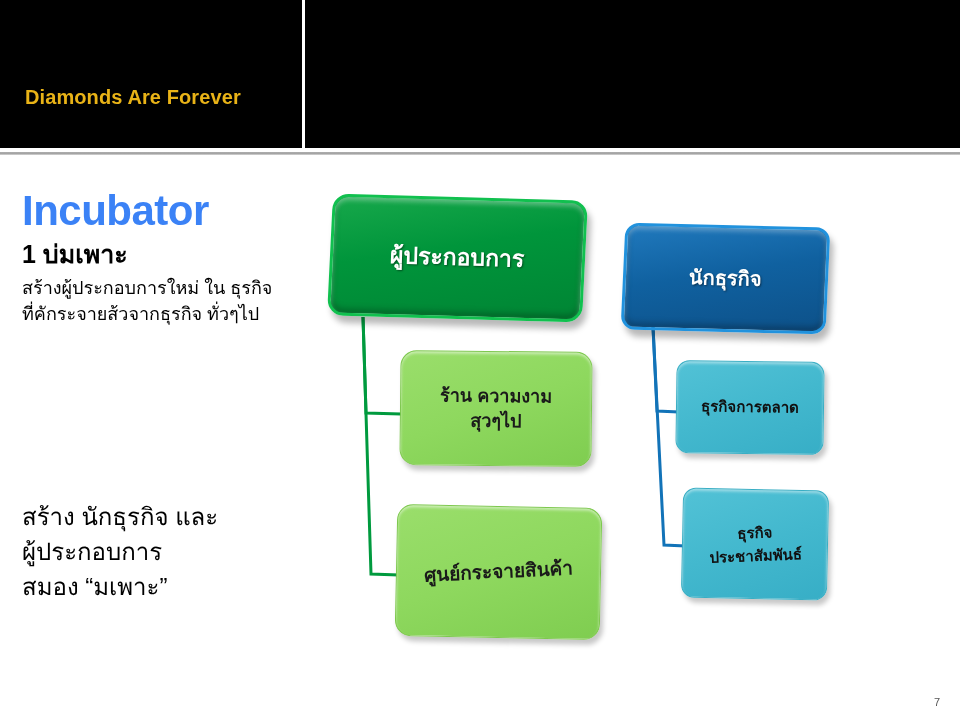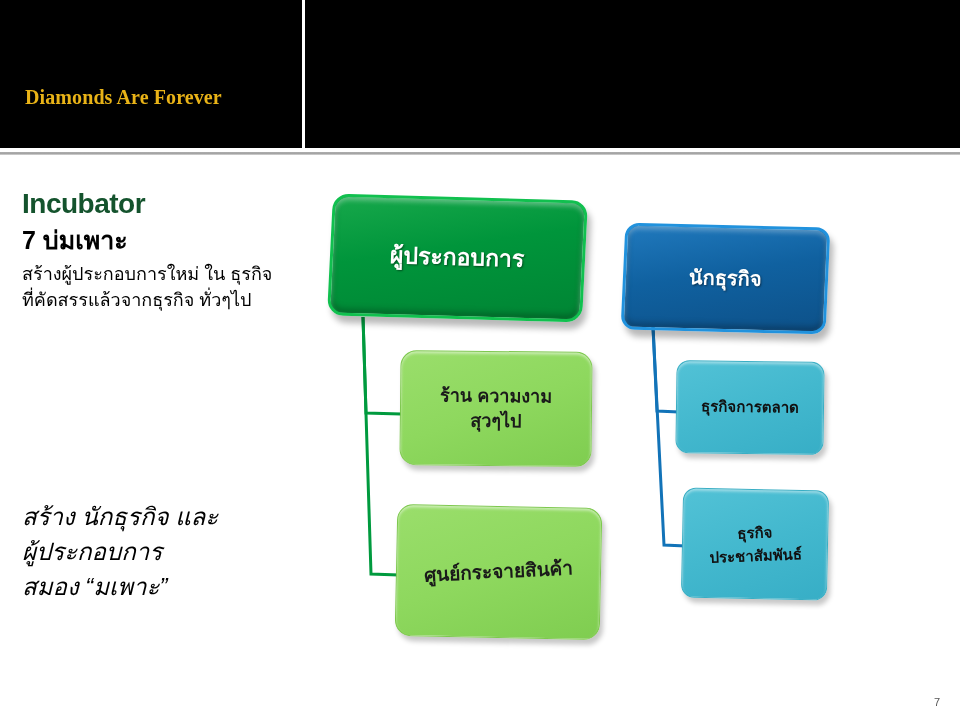--- a/index.html
+++ b/index.html
@@ -24,21 +24,20 @@
     background: #ffffff;
   }
 
   
   .header-band {
     position: absolute;
     left: 0; top: 0;
     width: 768px;
     height: 148px;
     background: #6d28d9;
-    font-family: Liberation Serif, serif;
   }
   .header-left-block {
     position: absolute;
     left: 0; top: 0;
     width: 302px;
     height: 148px;
     background: #000000;
   }
   .header-divider {
     position: absolute;
@@ -79,23 +78,23 @@
   }
 
   
   .left-col {
     position: absolute;
     left: 22px;
     top: 190px;
     width: 285px;
   }
   .title-en {
-    font-size: 28px;
-    font-weight: bold;
-    color: #14532d;
+    font-size: 42px;
+    font-weight: bold;
+    color: #3b82f6;
     line-height: 1.02;
     letter-spacing: -0.5px;
     margin: 0;
   }
   .title-th {
     font-size: 25px;
     font-weight: bold;
     color: #000000;
     line-height: 1.2;
     margin: 6px 0 0 0;
@@ -112,21 +111,20 @@
     left: 22px;
     top: 500px;
     width: 300px;
   }
   .bottom-line {
     font-size: 24px;
     color: #000000;
     line-height: 1.45;
     margin: 0;
     white-space: nowrap;
-    font-style: italic;
   }
 
   
   .diagram {
     position: absolute;
     left: 0; top: 0;
     width: 960px; height: 720px;
   }
 
   
@@ -279,22 +277,22 @@
     <div class="header-left-block"></div>
     <div class="header-divider"></div>
     <div class="header-right-block"></div>
     <div class="header-title">Diamonds Are Forever</div>
   </div>
   <div class="header-underline-gap"></div>
   <div class="header-underline"></div>
 
   <div class="left-col">
     <div class="title-en">Incubator</div>
-    <div class="title-th">7 บ่มเพาะ</div>
-    <div class="para-th">สร้างผู้ประกอบการใหม่ ใน ธุรกิจที่คัดสรรแล้วจากธุรกิจ ทั่วๆไป</div>
+    <div class="title-th">1 บ่มเพาะ</div>
+    <div class="para-th">สร้างผู้ประกอบการใหม่ ใน ธุรกิจที่คักระจายส้วจากธุรกิจ ทั่วๆไป</div>
   </div>
 
   <div class="left-bottom">
     <div class="bottom-line">สร้าง นักธุรกิจ และ</div>
     <div class="bottom-line">ผู้ประกอบการ</div>
     <div class="bottom-line">สมอง “มเพาะ”</div>
   </div>
 
   <div class="diagram">
 

